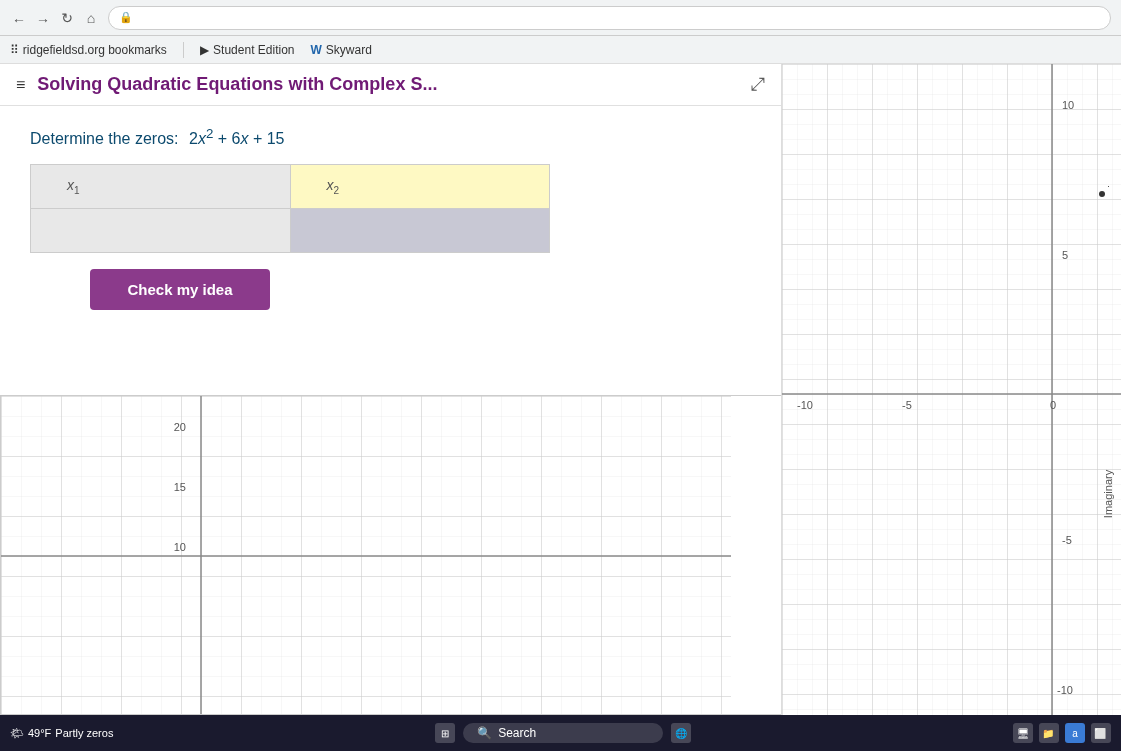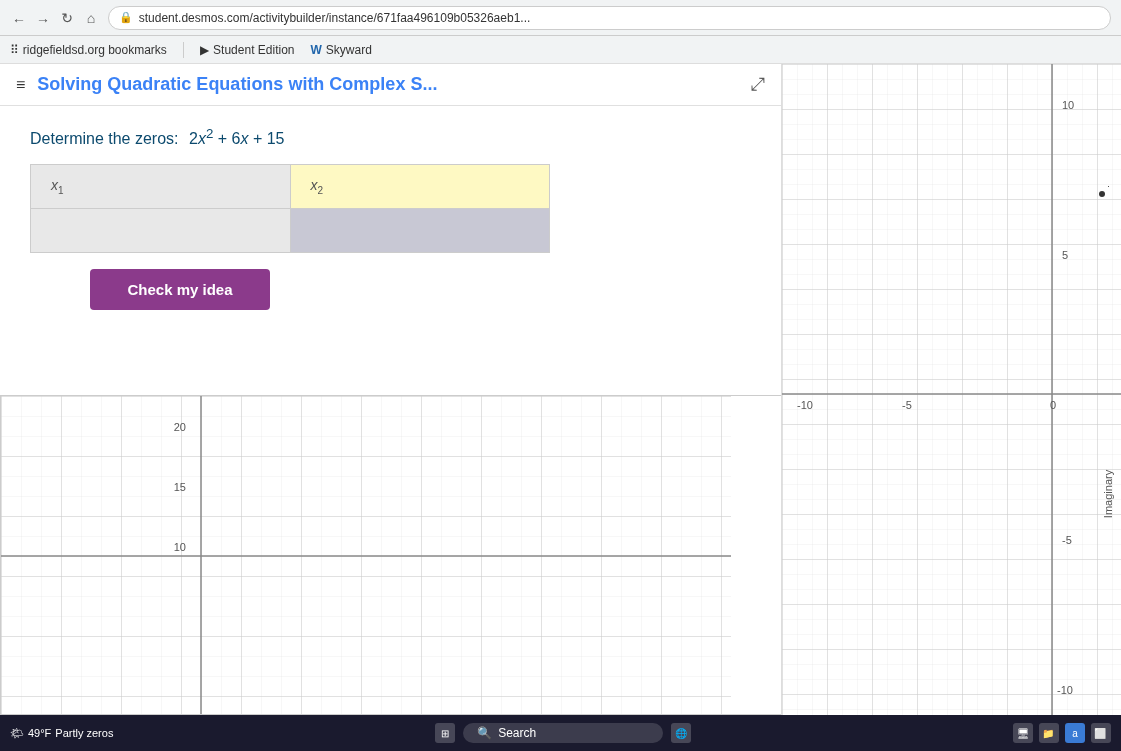--- a/index.html
+++ b/index.html
@@ -94,21 +94,21 @@
       font-size: 16px;
       color: #333;
       cursor: pointer;
     }
     .app-title-block {
       flex: 1;
     }
     .app-title {
       font-size: 18px;
       font-weight: 600;
-      color: #3b82f6;
+      color: #701a75;
     }
     .app-subtitle {
       font-size: 12px;
       color: #666;
     }
     .expand-icon {
       font-size: 18px;
       color: #555;
       cursor: pointer;
     }
@@ -123,21 +123,21 @@
 
     
     .input-table {
       width: 520px;
       border-collapse: collapse;
       border: 1px solid #ccc;
       background: #e8e8e8;
     }
     .input-table td {
       border: 1px solid #ccc;
-      padding: 10px 20px;
+      padding: 10px 36px;
       width: 50%;
       height: 44px;
       background: #e8e8e8;
       font-size: 14px;
       color: #555;
     }
     .input-table tr:nth-child(2) td {
       height: 44px;
       background: #e8e8e8;
     }
@@ -251,21 +251,20 @@
 
 <div class="browser-bar">
   <div class="nav-icons">
     <div class="nav-btn">←</div>
     <div class="nav-btn">→</div>
     <div class="nav-btn">↻</div>
     <div class="nav-btn">⌂</div>
   </div>
   <div class="address-bar">
     <span class="address-icon">🔒</span>
-    <span>student.desmos.com/activitybuilder/instance/671faa496109b05326aeb1...</span>
   </div>
 </div>
 
 <div class="bookmarks-bar">
   <div class="bookmark-item">
     <span>⠿</span>
     <span>ridgefieldsd.org bookmarks</span>
   </div>
   <div style="width:1px;height:16px;background:#ccc;"></div>
   <div class="bookmark-item">

